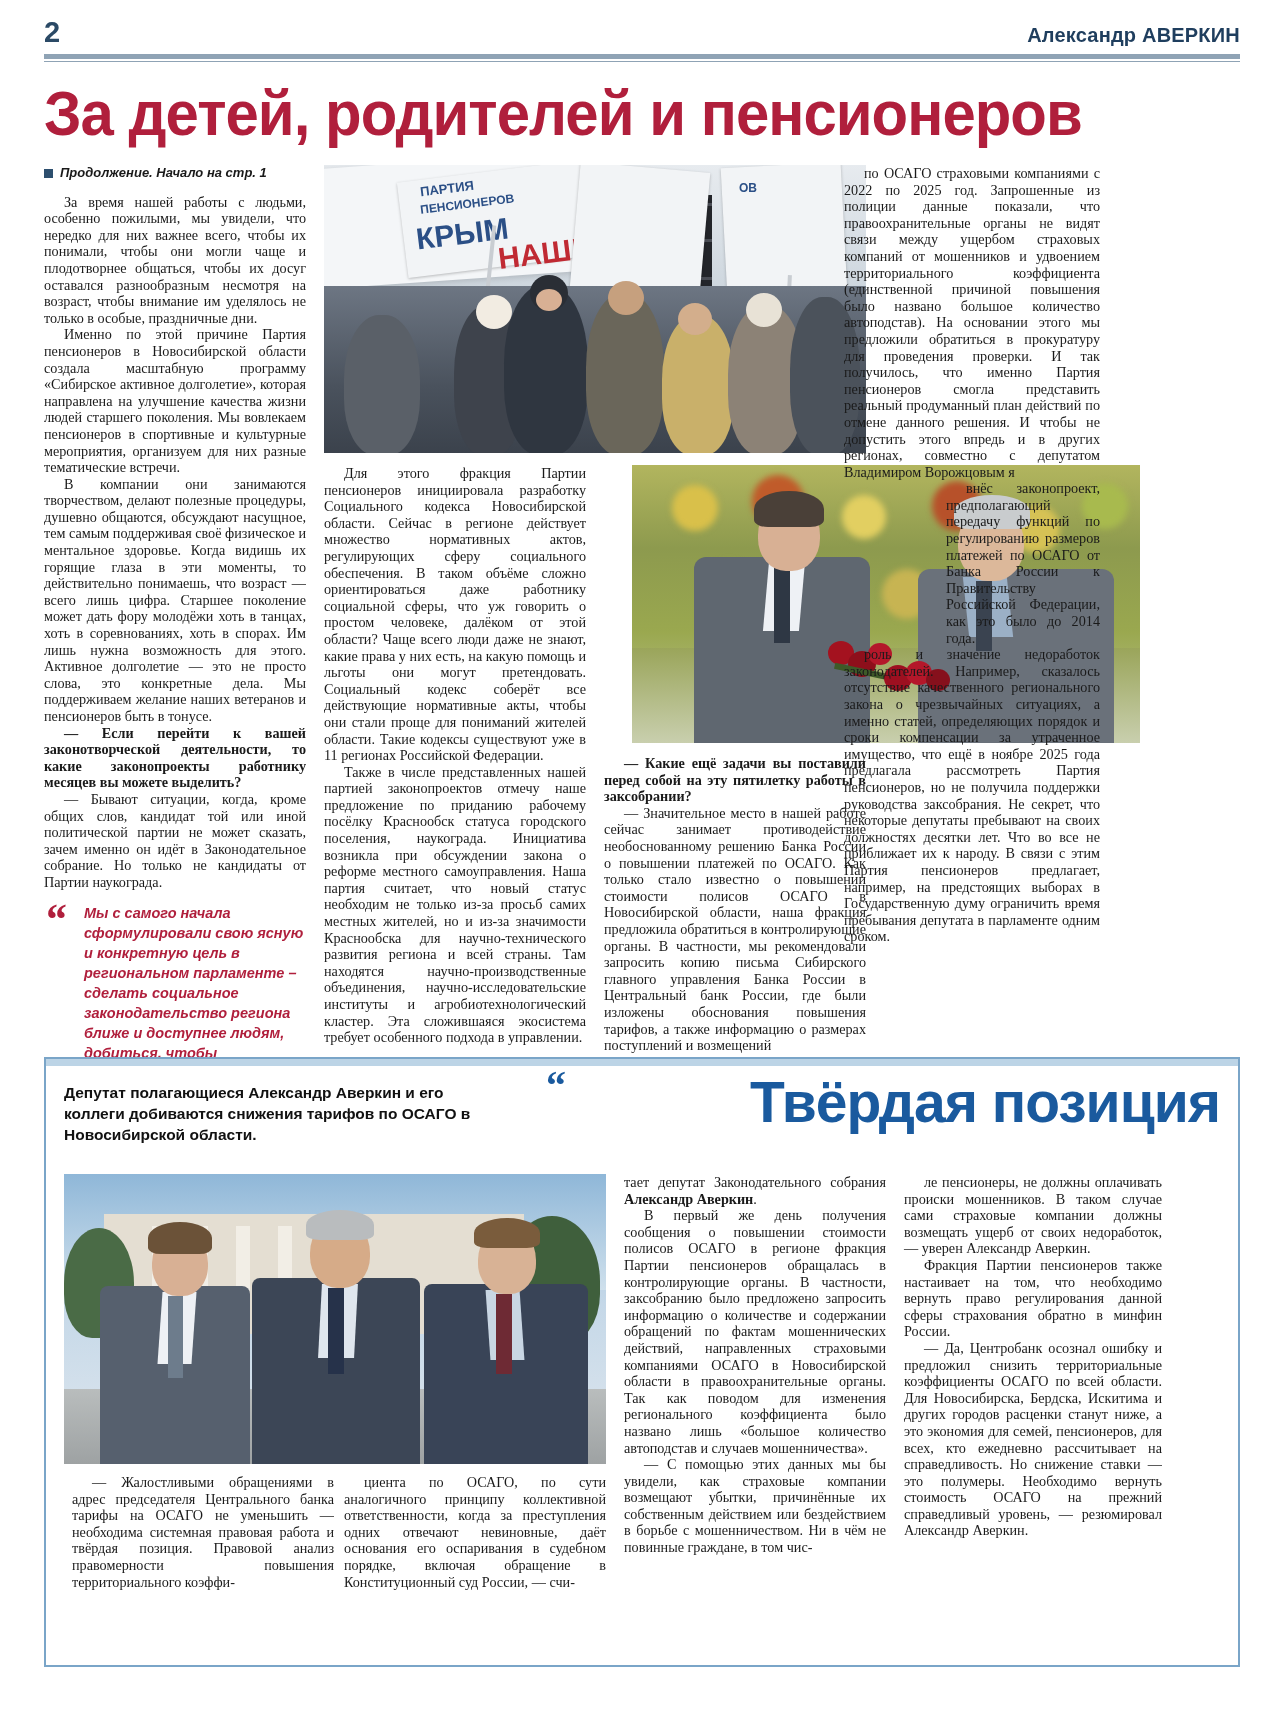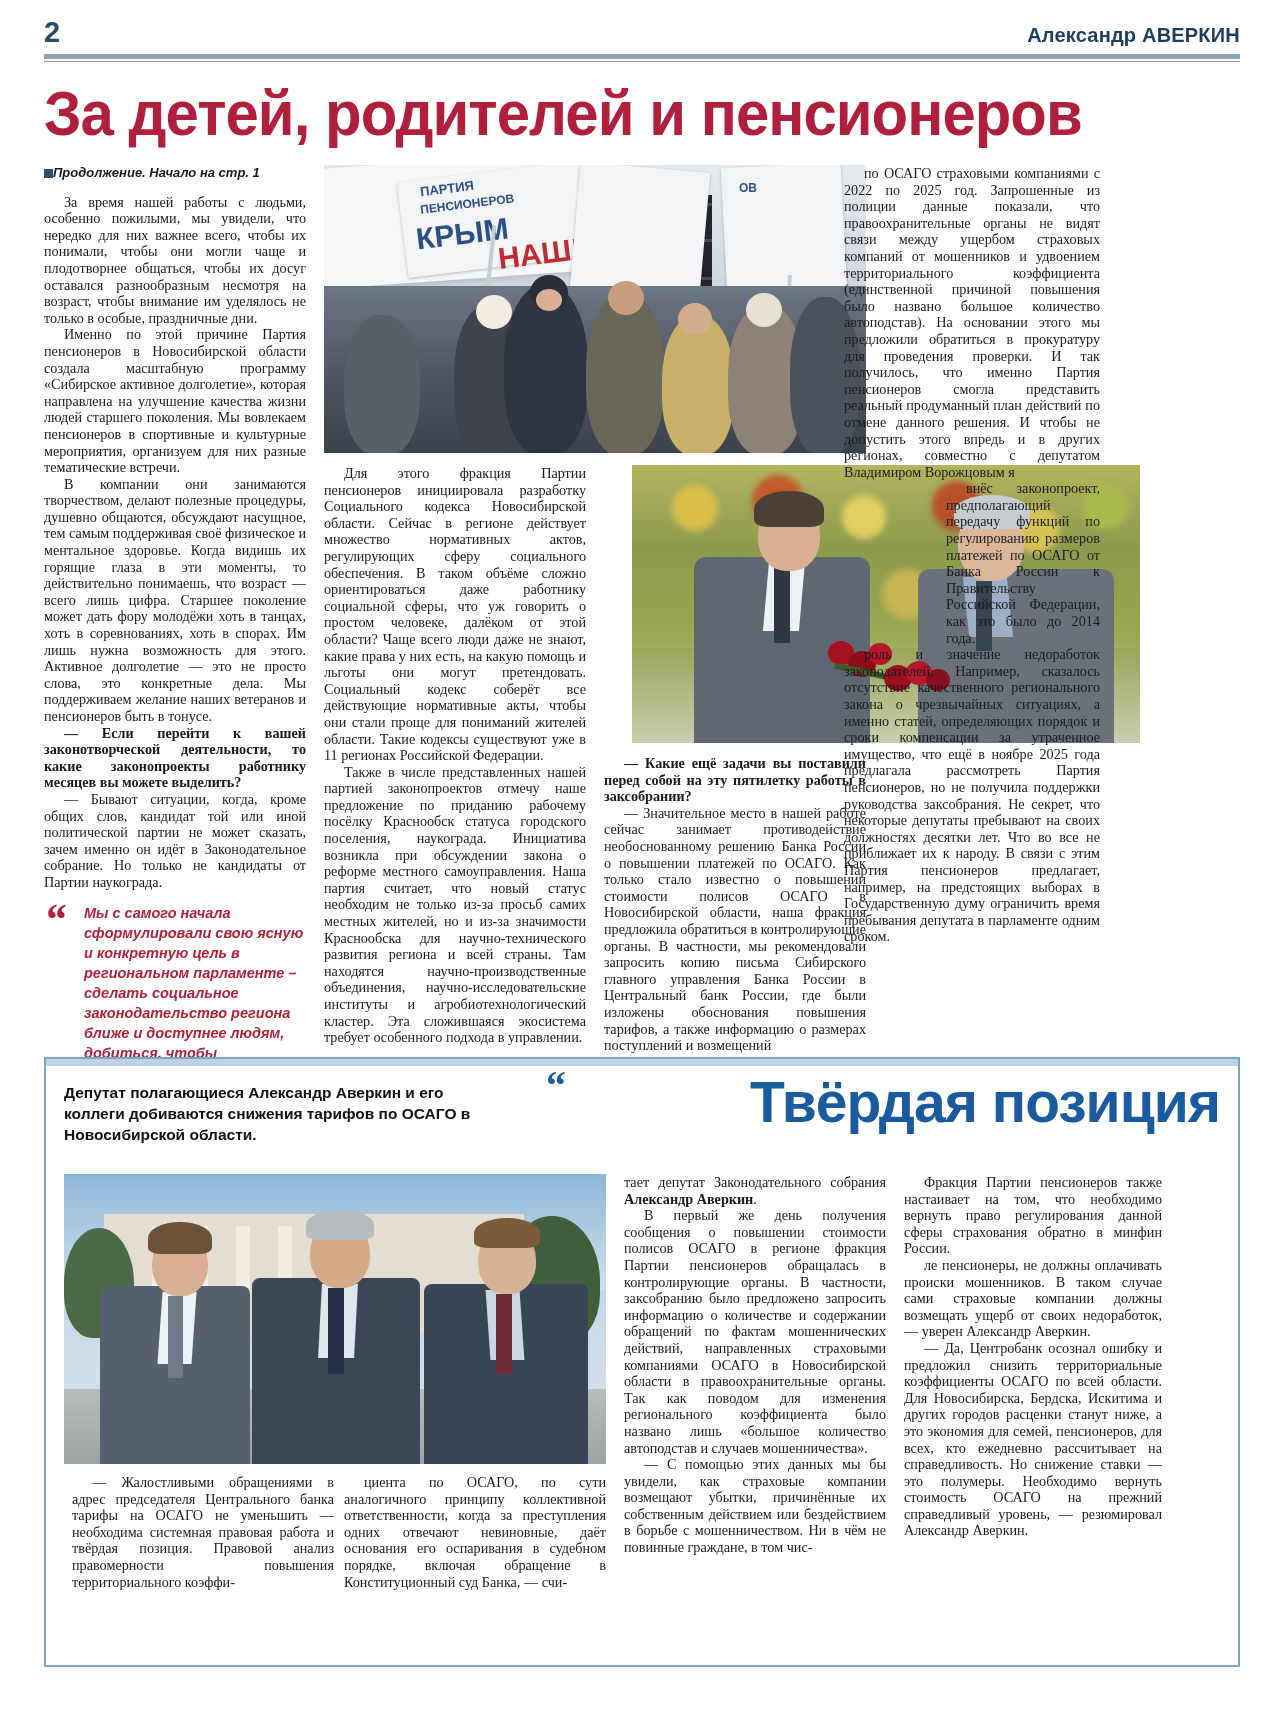--- a/index.html
+++ b/index.html
@@ -36,21 +36,21 @@
   
   .art1{position:relative;margin-top:20px;height:880px;}
   .col{position:absolute;top:0;font-size:14.2px;line-height:16.6px;text-align:justify;}
   .col p{margin:0;text-indent:20px;}
   .c1{left:0;width:262px;}
   .c2{left:280px;width:262px;}
   .c3{left:560px;width:262px;}
   .c4{left:800px;width:256px;}
 
   .kicker{font-family:"Liberation Sans",sans-serif;font-style:italic;font-weight:bold;
-    font-size:13px;color:#1a1a1a;margin:0 0 12px 0;display:flex;align-items:center;}
+    font-size:13px;color:#1a1a1a;margin:0 0 12px 0;display:flex;align-items:center;gap:7px;}
   .kicker .sq{width:9px;height:9px;background:#2d4f6e;display:inline-block;}
 
   .q{font-weight:bold;}
 
   
   .pull{margin-top:12px;position:relative;padding-left:40px;
     font-family:"Liberation Sans",sans-serif;font-style:italic;font-weight:bold;
     color:#b01f3c;font-size:14.5px;line-height:20px;text-align:left;}
   .pull .marks{position:absolute;left:0;top:2px;font-size:44px;line-height:30px;color:#b01f3c;
     font-family:"Liberation Serif",serif;font-weight:bold;}
@@ -289,32 +289,32 @@
           </div>
         </div>
 
         <div class="bcol b1">
           <div class="caption-pad"></div>
           <p>— Жалостливыми обращениями в адрес председателя Центрального банка тарифы на ОСАГО не уменьшить — необходима системная правовая работа и твёрдая позиция. Правовой анализ правомерности повышения территориального коэффи-</p>
         </div>
 
         <div class="bcol b2">
           <div class="caption-pad"></div>
-          <p>циента по ОСАГО, по сути аналогичного принципу коллективной ответственности, когда за преступления одних отвечают невиновные, даёт основания его оспаривания в судебном порядке, включая обращение в Конституционный суд Банка, — счи-</p>
+          <p>циента по ОСАГО, по сути аналогичного принципу коллективной ответственности, когда за преступления одних отвечают невиновные, даёт основания его оспаривания в судебном порядке, включая обращение в Конституционный суд России, — счи-</p>
         </div>
 
         <div class="bcol b3">
           <p style="text-indent:0;"><span>тает депутат Законодательного собрания </span><span class="pname">Александр Аверкин</span><span>.</span></p>
           <p>В первый же день получения сообщения о повышении стоимости полисов ОСАГО в регионе фракция Партии пенсионеров обращалась в контролирующие органы. В частности, заксобранию было предложено запросить информацию о количестве и содержании обращений по фактам мошеннических действий, направленных страховыми компаниями ОСАГО в Новосибирской области в правоохранительные органы. Так как поводом для изменения регионального коэффициента было названо лишь «большое количество автоподстав и случаев мошенничества».</p>
           <p>— С помощью этих данных мы бы увидели, как страховые компании возмещают убытки, причинённые их собственным действием или бездействием в борьбе с мошенничеством. Ни в чём не повинные граждане, в том чис-</p>
         </div>
 
         <div class="bcol b4">
+          <p>ле пенсионеры, не должны оплачивать происки мошенников. В таком случае сами страховые компании должны возмещать ущерб от своих недоработок, — уверен Александр Аверкин.</p>
           <p>Фракция Партии пенсионеров также настаивает на том, что необходимо вернуть право регулирования данной сферы страхования обратно в минфин России.</p>
-          <p>ле пенсионеры, не должны оплачивать происки мошенников. В таком случае сами страховые компании должны возмещать ущерб от своих недоработок, — уверен Александр Аверкин.</p>
           <p>— Да, Центробанк осознал ошибку и предложил снизить территориальные коэффициенты ОСАГО по всей области. Для Новосибирска, Бердска, Искитима и других городов расценки станут ниже, а это экономия для семей, пенсионеров, для всех, кто ежедневно рассчитывает на справедливость. Но снижение ставки — это полумеры. Необходимо вернуть стоимость ОСАГО на прежний справедливый уровень, — резюмировал Александр Аверкин.</p>
         </div>
 
       </div>
     </div>
   </div>
 
 </div>
 
 </body></html>

